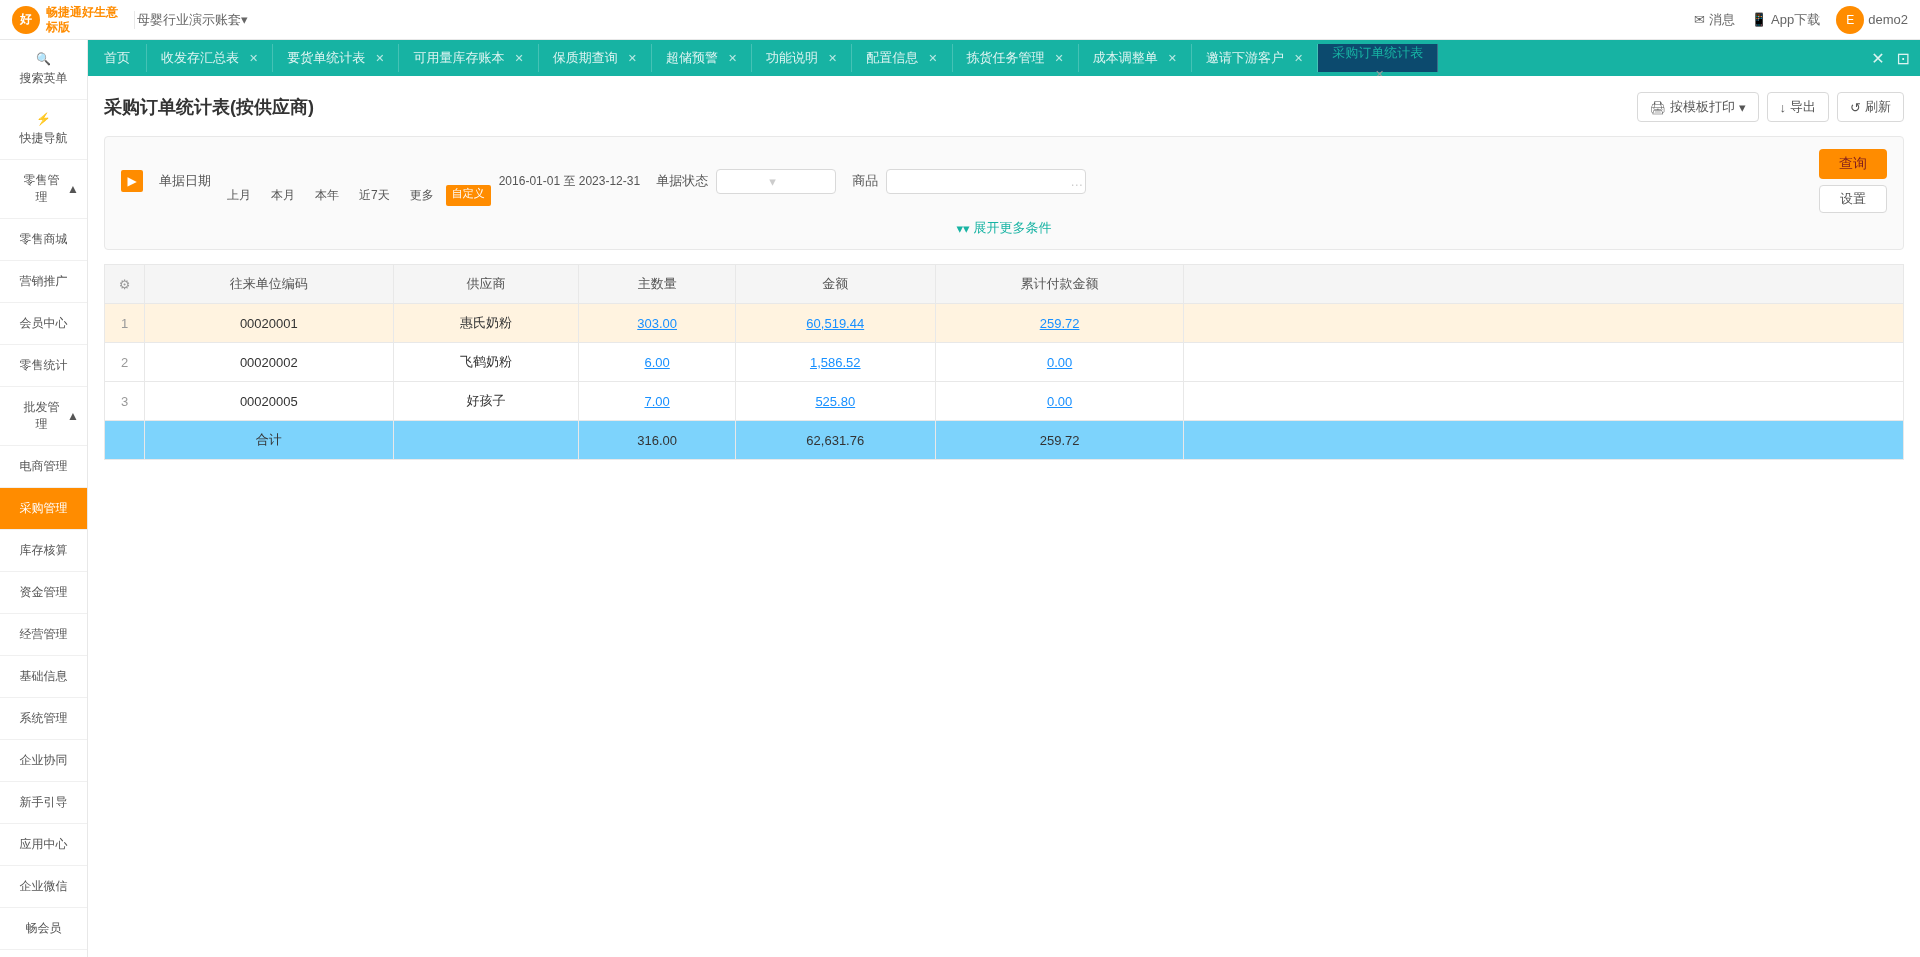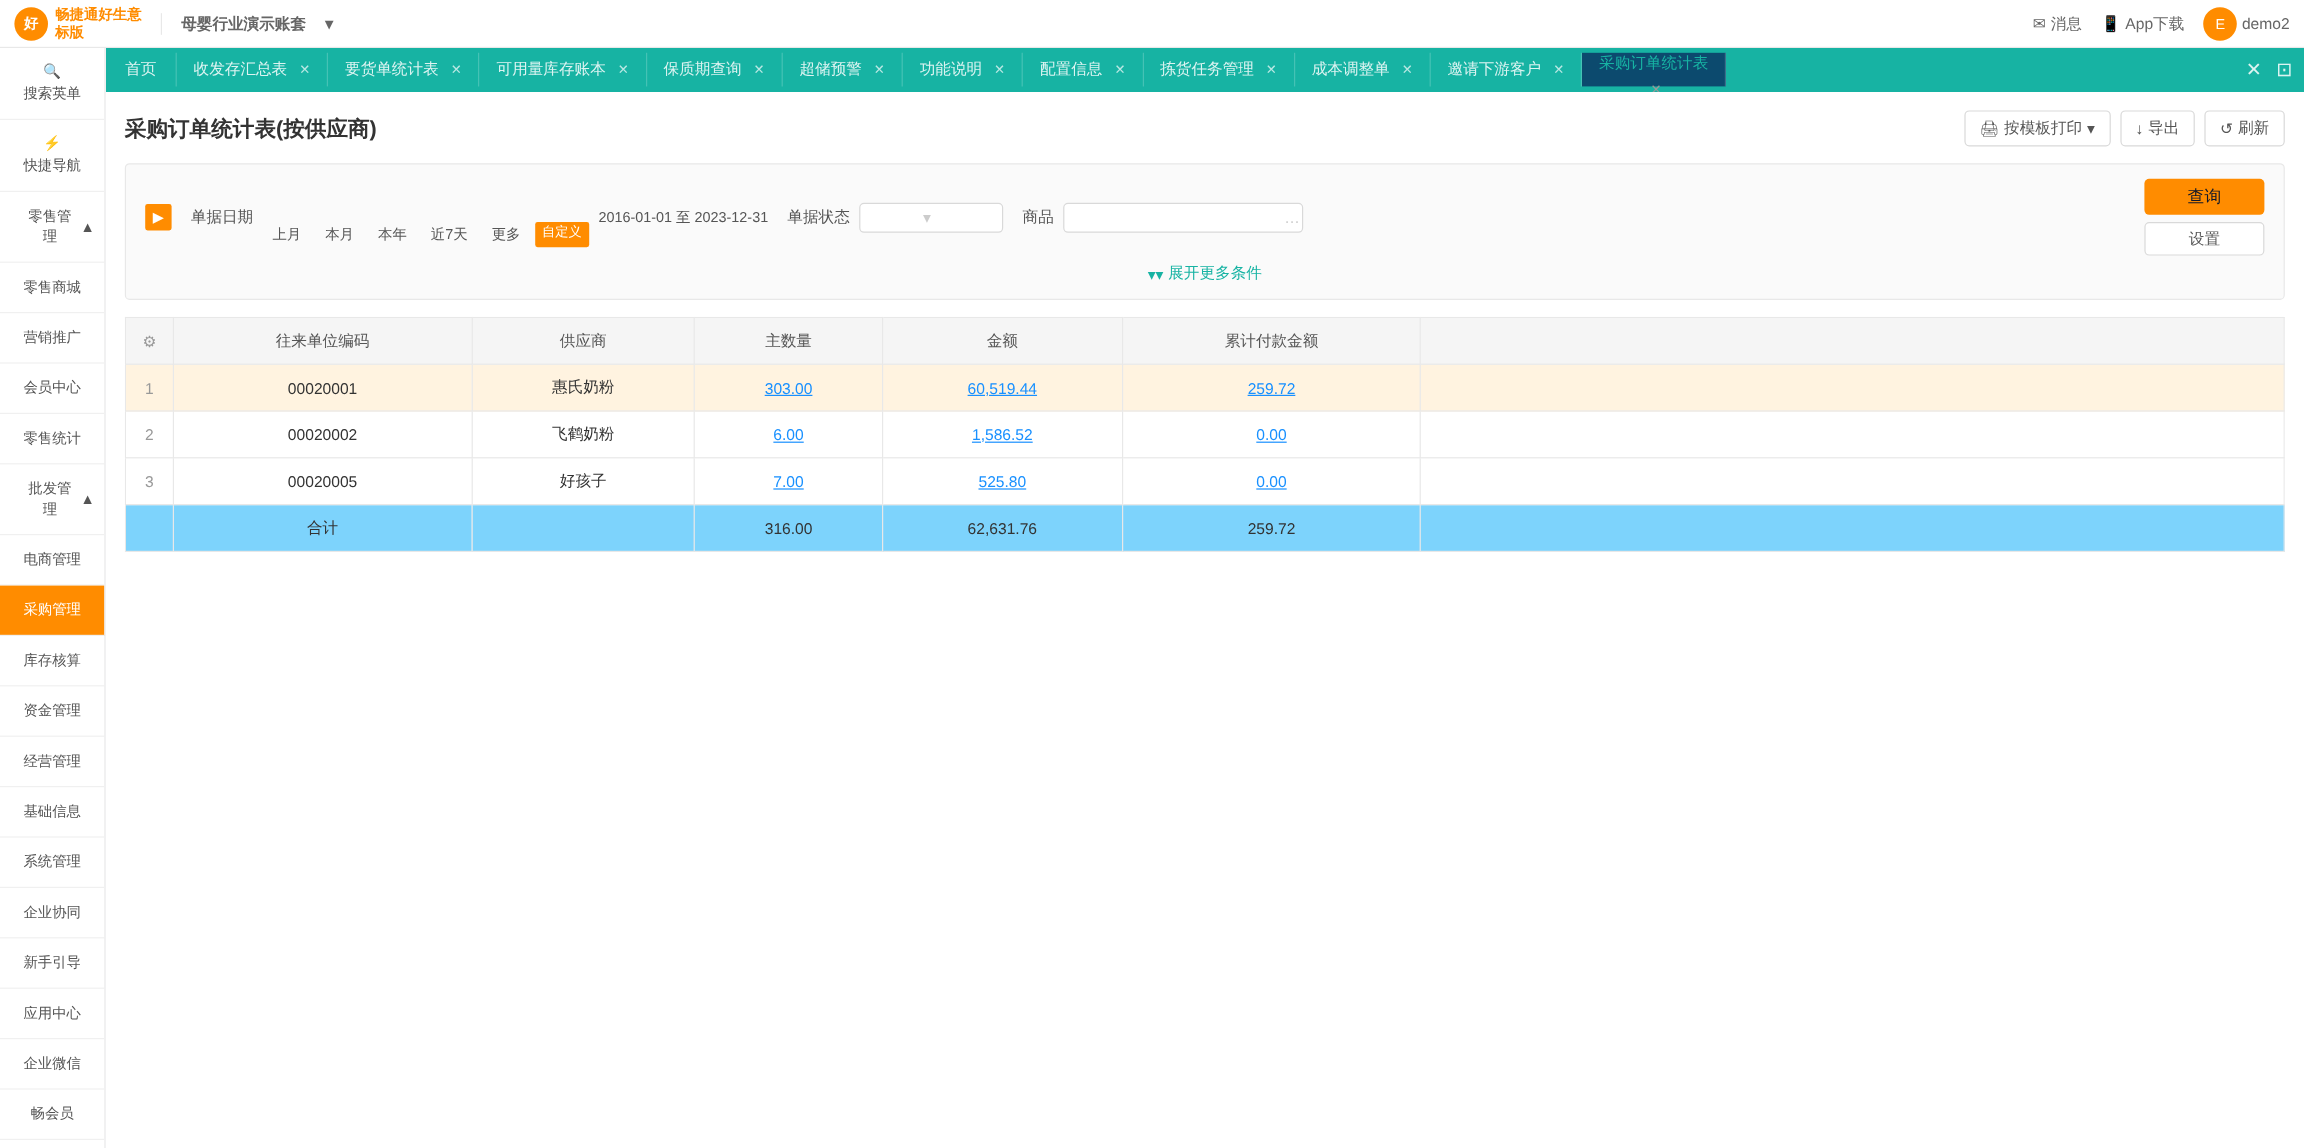--- a/index.html
+++ b/index.html
@@ -4,21 +4,21 @@
   <style>
     * { box-sizing: border-box; margin: 0; padding: 0; }
     body { font-family: 'Microsoft YaHei', Arial, sans-serif; font-size: 13px; background: #f0f2f5; color: #333; display: flex; flex-direction: column; height: 957px; overflow: hidden; }
 
     
     .top-bar { height: 40px; background: #fff; display: flex; align-items: center; justify-content: space-between; padding: 0 12px; border-bottom: 1px solid #e8e8e8; flex-shrink: 0; }
     .top-bar-left { display: flex; align-items: center; gap: 8px; }
     .logo-area { display: flex; align-items: center; gap: 6px; }
     .logo-icon { width: 28px; height: 28px; background: #ff8c00; border-radius: 50%; display: flex; align-items: center; justify-content: center; color: white; font-size: 12px; font-weight: bold; }
     .logo-text { color: #ff8c00; font-size: 12px; font-weight: bold; line-height: 1.2; }
-    .workspace-selector { display: flex; align-items: center; gap: 16px; color: #666; font-size: 13px; border-left: 1px solid #e8e8e8; padding-left: 16px; margin-left: 8px; cursor: pointer; font-weight: bold; }
+    .workspace-selector { display: flex; align-items: center; gap: 0; color: #666; font-size: 13px; border-left: 1px solid #e8e8e8; padding-left: 2px; margin-left: 8px; cursor: pointer; }
     .top-bar-right { display: flex; align-items: center; gap: 16px; }
     .top-bar-btn { display: flex; align-items: center; gap: 4px; color: #666; font-size: 13px; cursor: pointer; }
     .user-avatar { width: 28px; height: 28px; border-radius: 50%; background: #ff8c00; display: flex; align-items: center; justify-content: center; color: white; font-size: 12px; }
 
     
     .main-layout { display: flex; flex: 1; overflow: hidden; }
 
     
     .sidebar { width: 88px; background: #fff; border-right: 1px solid #e8e8e8; display: flex; flex-direction: column; overflow-y: auto; flex-shrink: 0; }
     .sidebar-item { padding: 12px 8px; text-align: center; cursor: pointer; font-size: 12px; color: #555; border-bottom: 1px solid #f0f0f0; display: flex; flex-direction: column; align-items: center; gap: 4px; }
@@ -58,21 +58,21 @@
     .date-shortcut { padding: 2px 8px; border-radius: 2px; cursor: pointer; font-size: 12px; color: #555; }
     .date-range { color: #555; font-size: 12px; }
     .custom-tag { background: #ff8c00; color: white; font-size: 11px; padding: 1px 6px; border-radius: 2px; }
     .filter-select { border: 1px solid #d9d9d9; border-radius: 4px; padding: 4px 8px; font-size: 13px; color: #555; background: #fff; cursor: pointer; display: flex; align-items: center; gap: 4px; min-width: 120px; }
     .filter-input { border: 1px solid #d9d9d9; border-radius: 4px; padding: 4px 8px; font-size: 13px; color: #555; background: #fff; min-width: 160px; }
     .expand-row { display: flex; justify-content: center; padding: 6px 0 0; }
     .expand-btn { color: #17b3a3; cursor: pointer; font-size: 13px; display: flex; align-items: center; gap: 4px; }
 
     
     .filter-actions { display: flex; flex-direction: column; gap: 6px; margin-left: auto; }
-    .btn-query { background: #ff8c00; color: #0f172a; border: none; border-radius: 4px; padding: 6px 36px; font-size: 14px; cursor: pointer; }
+    .btn-query { background: #ff8c00; color: #7f1d1d; border: none; border-radius: 4px; padding: 6px 20px; font-size: 14px; cursor: pointer; }
     .btn-settings { background: #fff; border: 1px solid #d9d9d9; border-radius: 4px; padding: 4px 16px; font-size: 13px; cursor: pointer; color: #555; }
 
     
     .filter-toggle { width: 22px; height: 22px; background: #ff8c00; border-radius: 2px; display: flex; align-items: center; justify-content: center; cursor: pointer; color: white; font-size: 12px; flex-shrink: 0; }
 
     
     .table-container { flex: 1; overflow: auto; }
     table { width: 100%; border-collapse: collapse; }
     th { background: #f5f5f5; border: 1px solid #e8e8e8; padding: 10px 12px; font-size: 13px; color: #555; font-weight: 500; text-align: center; }
     td { border: 1px solid #e8e8e8; padding: 10px 12px; font-size: 13px; color: #333; text-align: center; }

